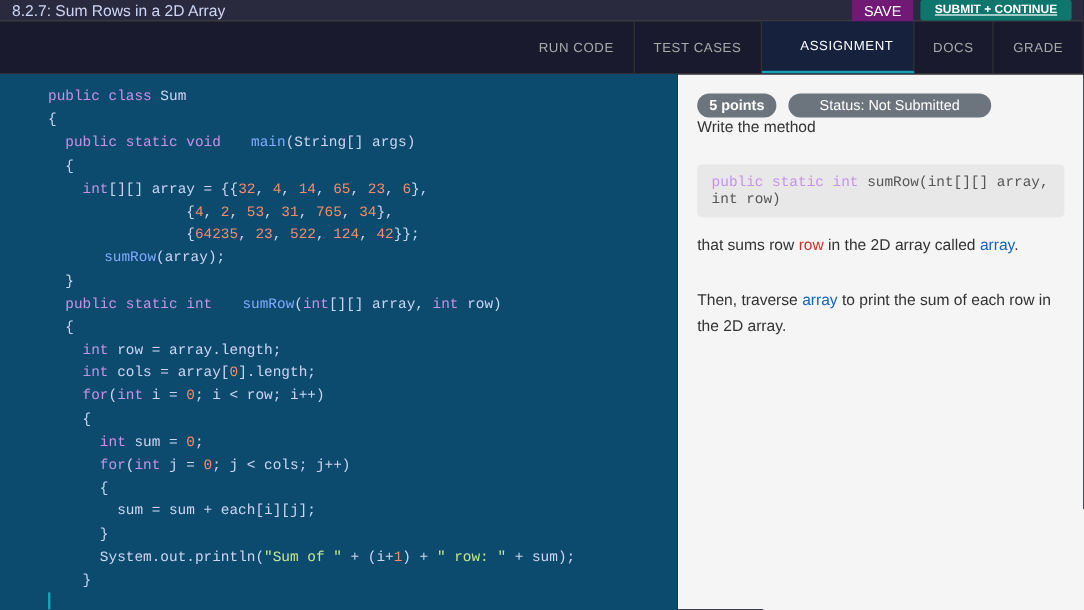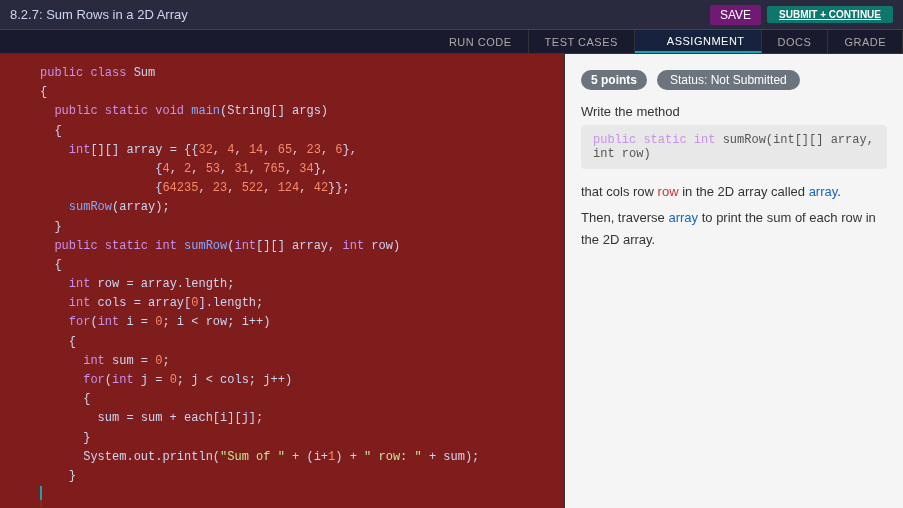--- a/index.html
+++ b/index.html
@@ -3,21 +3,21 @@
   <meta charset="utf-8">
   <style>
     * { margin: 0; padding: 0; box-sizing: border-box; }
     body { font-family: Arial, sans-serif; font-size: 13px; background: #1e1e2e; color: #cdd6f4; width: 903px; height: 508px; overflow: hidden; display: flex; flex-direction: column; }
 
     
     #top-bar {
       display: flex;
       align-items: center;
       background: #2a2a3e;
-      height: 30px;
+      height: 18px;
       padding: 0 10px;
       border-bottom: 1px solid #444;
       flex-shrink: 0;
     }
     #top-bar-title {
       color: #cdd6f4;
       font-size: 13px;
       font-weight: normal;
       flex: 1;
     }
@@ -40,21 +40,21 @@
       cursor: pointer;
       border-radius: 2px;
       font-weight: bold;
       text-decoration: underline;
     }
 
     
     #nav-tabs {
       display: flex;
       background: #1a1a2e;
-      height: 24px;
+      height: 44px;
       align-items: stretch;
       flex-shrink: 0;
       border-bottom: 1px solid #333;
     }
     .nav-tab {
       display: flex;
       align-items: center;
       padding: 0 16px;
       font-size: 11px;
       color: #aaa;
@@ -73,21 +73,21 @@
     
     #main-content {
       display: flex;
       flex: 1;
       overflow: hidden;
     }
 
     
     #code-editor {
       flex: 0 0 565px;
-      background: #7f1d1d;
+      background: #0c4a6e;
       overflow-y: auto;
       padding: 10px 0;
       border-right: 1px solid #333;
       font-family: 'Courier New', Courier, monospace;
       font-size: 12px;
       line-height: 1.6;
     }
     .code-line {
       display: flex;
       padding: 0 8px;
@@ -99,57 +99,57 @@
       text-align: right;
       margin-right: 12px;
       user-select: none;
       font-size: 11px;
     }
     .code-text {
       color: #cdd6f4;
     }
     
     .kw { color: #c792ea; } 
-    .fn { color: #82aaff; } 
+    .fn { color: #82aaff; margin-left: 18px; } 
     .str { color: #c3e88d; } 
     .num { color: #f78c6c; }
     .plain { color: #cdd6f4; }
 
     
     #right-panel {
       flex: 1;
       background: #f5f5f5;
       color: #333;
       padding: 16px;
       overflow-y: auto;
     }
     #points-status {
       display: flex;
       align-items: center;
-      margin-bottom: 14px;
+      margin-bottom: 0;
       gap: 10px;
     }
     #points-badge {
       background: #6c757d;
       color: white;
       padding: 3px 10px;
       border-radius: 12px;
       font-size: 12px;
       font-weight: bold;
     }
     #status-badge {
       background: #6c757d;
       color: white;
-      padding: 3px 13px;
+      padding: 3px 26px;
       border-radius: 12px;
       font-size: 12px;
     }
     #write-method {
       color: #333;
-      margin-bottom: 6px;
+      margin-bottom: 24px;
       font-size: 13px;
     }
     #method-signature-box {
       background: #e8e8e8;
       border-radius: 4px;
       padding: 8px 12px;
       font-family: 'Courier New', Courier, monospace;
       font-size: 12px;
       color: #333;
       margin-bottom: 12px;
@@ -230,21 +230,21 @@
     <div id="points-status">
       <span id="points-badge">5 points</span>
       <span id="status-badge">Status: Not Submitted</span>
     </div>
     <p id="write-method">Write the method</p>
     <div id="method-signature-box">
       <span style="color:#c792ea;">public static int </span><span style="color:#555;">sumRow(int[][] array, int row)</span>
     </div>
     <div id="desc-text">
       <p>
-        <span>that cols row </span><span class="highlight-red">row</span><span> in the 2D array called </span><span class="highlight-blue">array</span><span>.</span>
+        <span>that sums row </span><span class="highlight-red">row</span><span> in the 2D array called </span><span class="highlight-blue">array</span><span>.</span>
       </p>
-      <p style="margin-top:4px;">
+      <p style="margin-top:24px;">
         <span>Then, traverse </span><span class="highlight-blue">array</span><span> to print the sum of each row in the 2D array.</span>
       </p>
     </div>
   </div>
 
 </div>
 
 </body></html>

